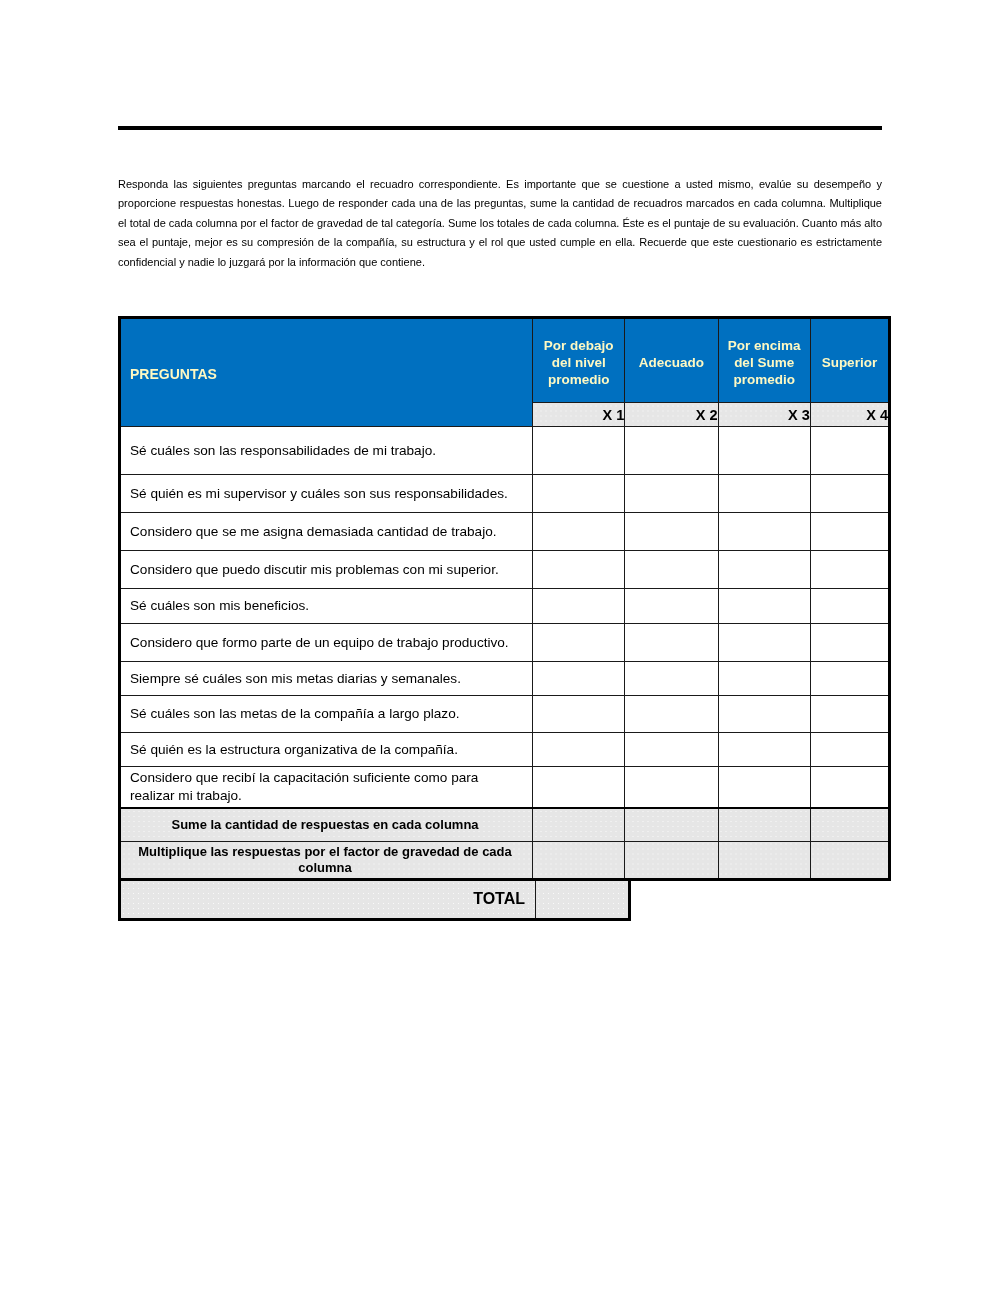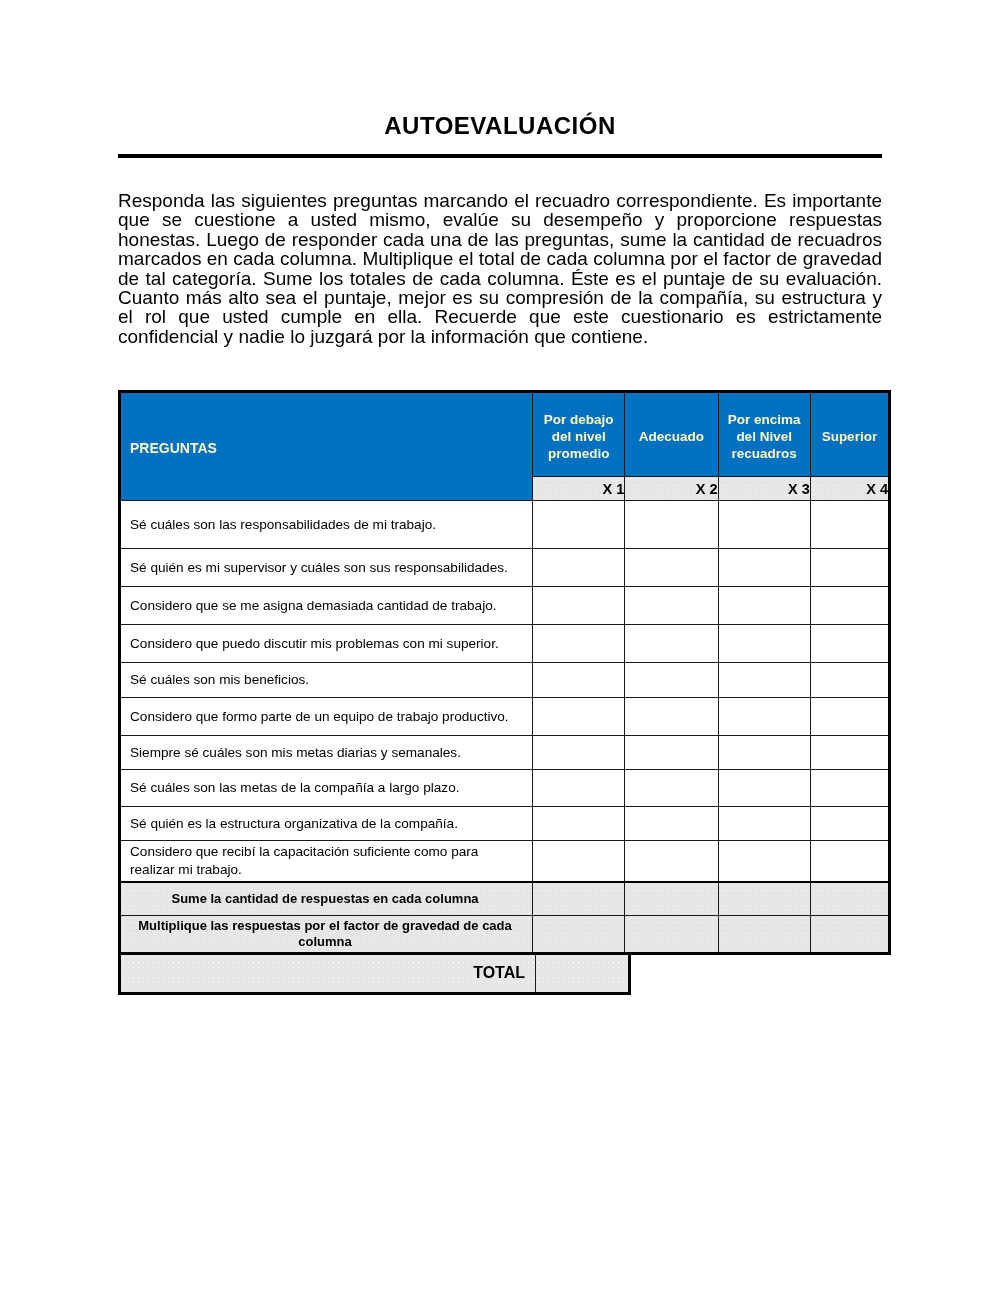--- a/index.html
+++ b/index.html
@@ -18,23 +18,23 @@
     font-weight: bold;
     letter-spacing: 0.5px;
   }
   .title-rule {
     margin-top: 14px;
     height: 4px;
     background: #000;
     width: 764px;
   }
   .intro {
-    margin-top: 33px;
+    margin-top: 45px;
     width: 764px;
-    font-size: 19px;
+    font-size: 11px;
     line-height: 19.4px;
     text-align: justify;
   }
 
   
   .tbl-wrap { margin-top: 44px; }
   table.eval {
     border-collapse: collapse;
     table-layout: fixed;
     width: 773px;
@@ -113,41 +113,40 @@
     font-size: 16px;
     font-weight: bold;
   }
   .total-value { flex: 1; }
 </style>
 </head>
 <body>
 
 <div class="page">
 
-  <h1 class="doc-title">AUTOEVALUACIÓN</h1>
   <div class="title-rule"></div>
 
   <p class="intro">Responda las siguientes preguntas marcando el recuadro correspondiente. Es importante que se cuestione a usted mismo, evalúe su desempeño y proporcione respuestas honestas. Luego de responder cada una de las preguntas, sume la cantidad de recuadros marcados en cada columna. Multiplique el total de cada columna por el factor de gravedad de tal categoría. Sume los totales de cada columna. Éste es el puntaje de su evaluación. Cuanto más alto sea el puntaje, mejor es su compresión de la compañía, su estructura y el rol que usted cumple en ella. Recuerde que este cuestionario es estrictamente confidencial y nadie lo juzgará por la información que contiene.</p>
 
   <div class="tbl-wrap">
     <table class="eval">
       <colgroup>
         <col class="c-q">
           <col class="c-a1">
           <col class="c-a2">
           <col class="c-a3">
           <col class="c-a4">
       </colgroup>
 
       <tbody>
           <tr style="height:85px">
         <th class="blue preguntas" rowspan="2">PREGUNTAS</th>
         <th class="blue">Por debajo del nivel promedio</th>
         <th class="blue">Adecuado</th>
-        <th class="blue">Por encima del Nivel recuadros</th>
+        <th class="blue">Por encima del Sume promedio</th>
         <th class="blue">Superior</th>
       </tr>
 
       <tr style="height:24px">
         <td class="mult gray-dot">X 1</td>
         <td class="mult gray-dot">X 2</td>
         <td class="mult gray-dot">X 3</td>
         <td class="mult gray-dot">X 4</td>
       </tr>
 

